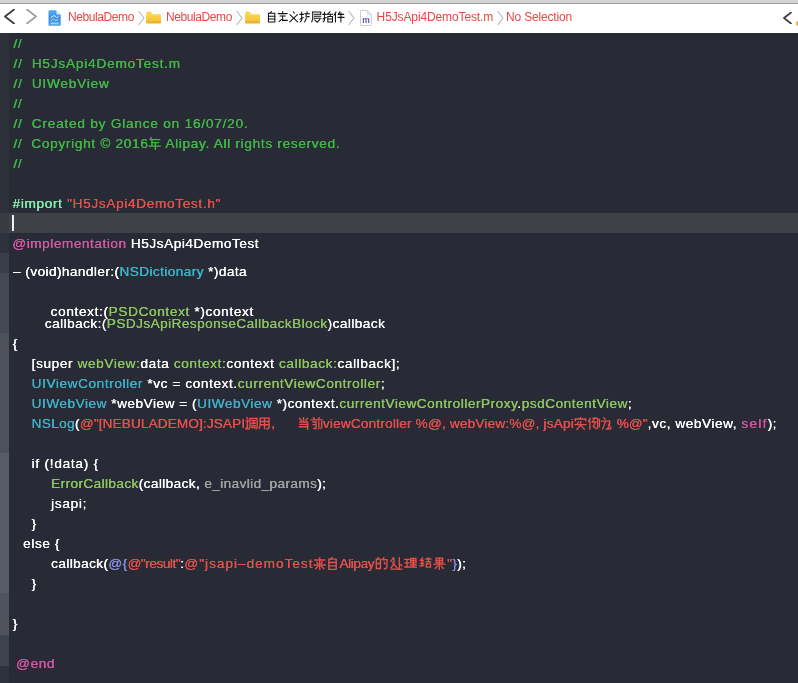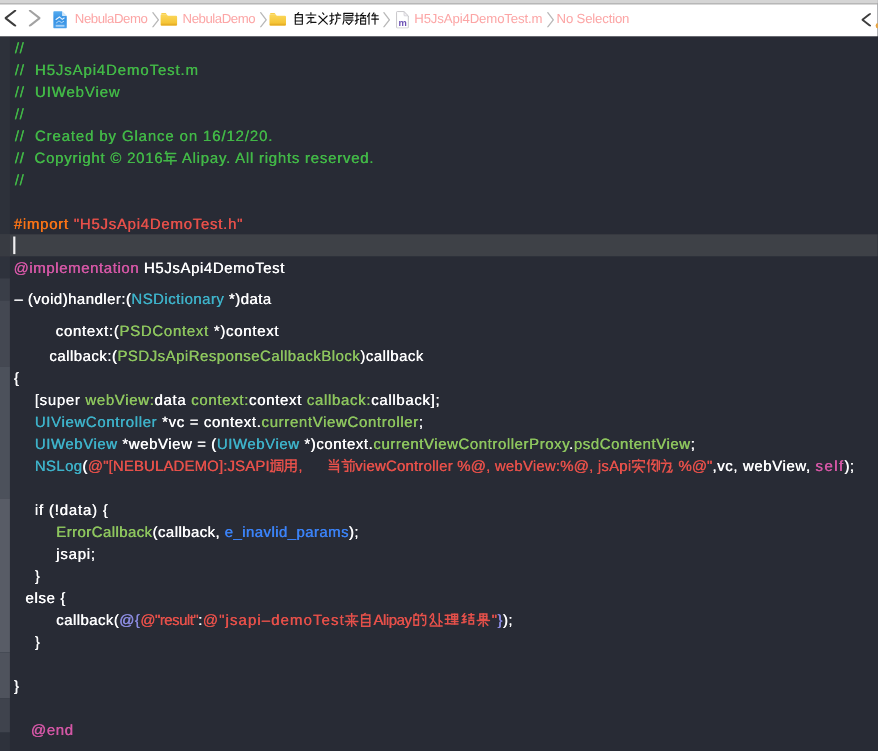--- a/index.html
+++ b/index.html
@@ -1,23 +1,23 @@
 <!DOCTYPE html>
 <html><head><meta charset="utf-8"><style>
 html,body{margin:0;padding:0}
 body{width:798px;height:683px;position:relative;background:#282b35;overflow:hidden;font-family:"Liberation Sans",sans-serif}
 #editor{position:absolute;left:0;top:33px;width:798px;height:650px;background:#282b35}
 #topbar{position:absolute;left:0;top:0;width:798px;height:33px;background:#fff}
 #tstrip1{position:absolute;left:0;top:0;width:798px;height:2.5px;background:#d5d5d5}
 #tstrip2{position:absolute;left:0;top:2.5px;width:798px;height:1px;background:#9f9f9f}
-.bc{position:absolute;top:0;height:33px;line-height:35px;font-size:12px;color:#fca5a5;white-space:pre}
+.bc{position:absolute;top:0;height:33px;line-height:35px;font-size:12px;color:#ef4444;white-space:pre}
 .rib{position:absolute;left:0;width:9px}
 .ln{position:absolute;height:22px;line-height:21.7px;white-space:pre;font-size:13.6px;letter-spacing:0.6px;color:#fdfdfe;text-shadow:0.35px 0 0 currentColor}
 .c{color:#42b747} .k{color:#d357a5} .s{color:#e5504a} .t{color:#3eb1c8}
-.g{color:#8dc55e} .p{color:#f97316} .m{color:#3b82f6} .u{color:#8b8bdf}
+.g{color:#8dc55e} .p{color:#86efac} .m{color:#a3a3a3} .u{color:#8b8bdf}
 .cjk{display:inline-block}
 .sp{display:inline-block}
 </style></head>
 <body>
 <div id="editor"></div>
 <div class="rib" style="top:33px;height:180px;background:#2d313a"></div>
 <div class="rib" style="top:233px;height:20px;background:#2e323c"></div>
 <div class="rib" style="top:253px;height:20px;background:#3a3e48"></div>
 <div class="rib" style="top:273px;height:60px;background:#444852"></div>
 <div class="rib" style="top:333px;height:120px;background:#4c515b"></div>
@@ -25,34 +25,34 @@
 <div class="rib" style="top:593px;height:42px;background:#4f535d"></div>
 <div class="rib" style="top:635px;height:31px;background:#3f434d"></div>
 <div class="rib" style="top:666px;height:17px;background:#2e323c"></div>
 <div style="position:absolute;left:0;top:213px;width:798px;height:20px;background:#3e4147"></div>
 <div style="position:absolute;left:0;top:213px;width:9px;height:20px;background:#383b42"></div>
 <div style="position:absolute;left:12px;top:215px;width:1.8px;height:16px;background:#f0f0f2"></div>
 <div class="ln" style="top:33px;left:13.3px"><span class="c">//</span></div>
 <div class="ln" style="top:53px;left:13.3px;letter-spacing:0.81px"><span class="c">//  H5JsApi4DemoTest.m</span></div>
 <div class="ln" style="top:73px;left:13.3px;letter-spacing:0.81px"><span class="c">//  UIWebView</span></div>
 <div class="ln" style="top:93px;left:13.3px"><span class="c">//</span></div>
-<div class="ln" style="top:113px;left:13.3px;letter-spacing:0.8px"><span class="c">//  Created by Glance on 16/12/20.</span></div>
+<div class="ln" style="top:113px;left:13.3px;letter-spacing:0.8px"><span class="c">//  Created by Glance on 16/07/20.</span></div>
 <div class="ln" style="top:133px;left:13.3px;letter-spacing:0.7px"><span class="c">//  Copyright © 2016<svg class="cjk" width="13" height="13" viewBox="0 0 12 12" style="vertical-align:-2px" fill="none" stroke="currentColor" stroke-width="1.25" stroke-linecap="round">
         <path d="M3 0.4 2.2 2.4"></path>
         <path d="M2.2 2.4h8.6"></path>
         <path d="M3.6 2.4v6"></path>
         <path d="M3.6 5.2h6.2"></path>
         <path d="M0.8 8.4h10.6"></path>
         <path d="M6.8 5.2v6.4"></path>
       </svg> Alipay. All rights reserved.</span></div>
 <div class="ln" style="top:153px;left:13.3px"><span class="c">//</span></div>
 <div class="ln" style="top:193px;left:12.4px;letter-spacing:0.68px"><span class="p">#import</span> <span class="s">"H5JsApi4DemoTest.h"</span></div>
 <div class="ln" style="top:233px;left:12.2px;letter-spacing:0.55px"><span class="k">@implementation</span> H5JsApi4DemoTest</div>
 <div class="ln" style="top:261px;left:13.0px;letter-spacing:0.43px">– (void)handler:(<span class="t">NSDictionary</span> *)data</div>
-<div class="ln" style="top:290px;left:50.5px;letter-spacing:0.65px">context:(<span class="g">PSDContext</span> *)context</div>
+<div class="ln" style="top:301px;left:50.5px;letter-spacing:0.65px">context:(<span class="g">PSDContext</span> *)context</div>
 <div class="ln" style="top:313px;left:44.7px;letter-spacing:0.45px">callback:(<span class="g">PSDJsApiResponseCallbackBlock</span>)callback</div>
 <div class="ln" style="top:333px;left:12.6px">{</div>
 <div class="ln" style="top:353px;left:31.5px;letter-spacing:0.62px">[super <span class="g">webView:</span>data <span class="g">context:</span>context <span class="g">callback:</span>callback];</div>
 <div class="ln" style="top:373px;left:31.5px;letter-spacing:0.6px"><span class="t">UIViewController</span> *vc = context.<span class="g">currentViewController</span>;</div>
 <div class="ln" style="top:393px;left:31.5px;letter-spacing:0.53px"><span class="t">UIWebView</span> *webView = (<span class="t">UIWebView</span> *)context.<span class="g">currentViewControllerProxy</span>.<span class="g">psdContentView</span>;</div>
 <div class="ln" style="top:413px;left:31.5px;letter-spacing:0.35px"><span id="n1" class="t">NSLog</span>(<span class="s"><span id="n2" style="letter-spacing:0.12px">@"[NEBULADEMO]:JSAPI</span><svg class="cjk" width="13" height="13" viewBox="0 0 12 12" style="vertical-align:-2px" fill="none" stroke="currentColor" stroke-width="1.25" stroke-linecap="round">
         <path d="M1.6 0.6 2.6 1.8"></path>
         <path d="M1 3.6h2.4"></path>
         <path d="M2.2 3.6v5.6l-1.4 1.6h2.2"></path>
         <path d="M4.6 1.4h6.6v8l-1 1.6"></path>
@@ -161,21 +161,21 @@
       </svg><svg class="cjk" width="14.6" height="13" viewBox="0 0 12 12" style="vertical-align:-2px" fill="none" stroke="currentColor" stroke-width="1.25" stroke-linecap="round">
         <path d="M3.2 1h5.8v4.4h-5.8z"></path>
         <path d="M3.2 3.2h5.8"></path>
         <path d="M6 1v10.6"></path>
         <path d="M1 6.6h10.2"></path>
         <path d="M4.4 8.2 2.2 10.6"></path>
         <path d="M7.6 8.2 9.8 10.6"></path>
       </svg>"</span><span class="u">}</span>);</div>
 <div class="ln" style="top:573px;left:31.5px">}</div>
 <div class="ln" style="top:613px;left:12.6px">}</div>
-<div class="ln" style="top:653px;left:28px"><span class="k">@end</span></div>
+<div class="ln" style="top:653px;left:16px"><span class="k">@end</span></div>
 <div id="topbar"></div>
 <div id="tstrip1"></div>
 <div id="tstrip2"></div>
 <svg style="position:absolute;left:4px;top:9px" width="11" height="15">
     <polyline points="10,0.5 1,7.5 10,14.5" fill="none" stroke="#3d3d3d" stroke-width="1.8" stroke-linecap="round" stroke-linejoin="round"></polyline>
   </svg>
 <svg style="position:absolute;left:26px;top:9px" width="11" height="15">
     <polyline points="1,0.5 10,7.5 1,14.5" fill="none" stroke="#a2a2a2" stroke-width="1.8" stroke-linecap="round" stroke-linejoin="round"></polyline>
   </svg>
 <svg style="position:absolute;left:48px;top:10px" width="13" height="16" viewBox="0 0 13 16">

